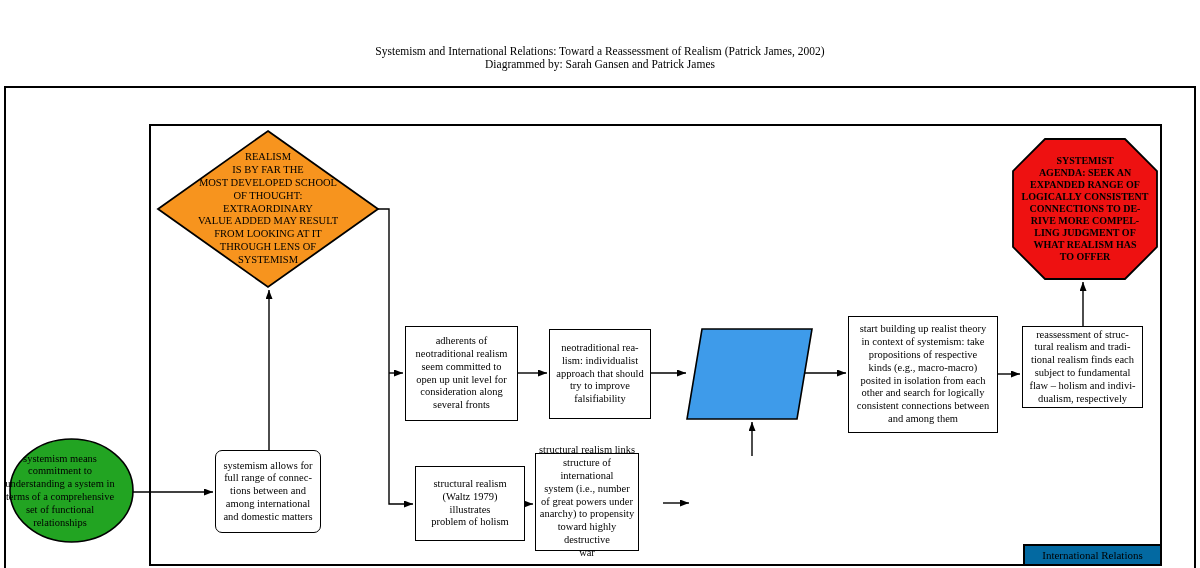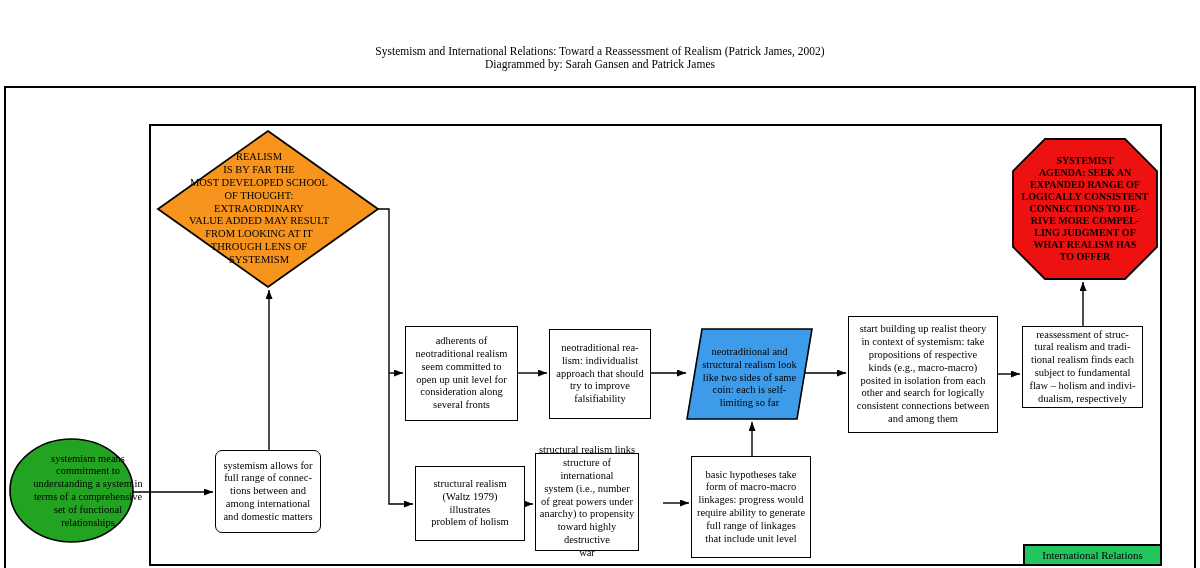--- a/index.html
+++ b/index.html
@@ -1,20 +1,20 @@
 <!DOCTYPE html>
 <html><head>
 <meta charset="utf-8">
 <style>
   html,body{margin:0;padding:0;background:#fff;}
   #stage{position:relative;width:1200px;height:568px;background:#ffffff;overflow:hidden;
          font-family:"Liberation Serif","DejaVu Serif",serif;color:#000;margin-top:41px;}
   .title-wrap{position:absolute;left:0;top:4px;width:1200px;text-align:center;line-height:13px;font-size:11.5px;}
   .rect{position:absolute;border:2px solid #000;background:transparent;box-sizing:border-box;}
-  .labelbox{position:absolute;border:2px solid #000;background:#22c55e;box-sizing:border-box;
+  .labelbox{position:absolute;border:2px solid #000;background:#0369a1;box-sizing:border-box;
             display:flex;align-items:center;justify-content:center;font-size:11px;}
   svg.layer{position:absolute;left:0;top:0;width:1200px;height:568px;pointer-events:none;z-index:2;}
   .node{position:absolute;box-sizing:border-box;display:flex;align-items:center;justify-content:center;
         text-align:center;font-size:10.5px;line-height:1.22;white-space:pre-line;z-index:3;}
   .box{border:1.5px solid #000;background:#fff;padding:1px 2px;}
   .overlay{background:transparent;border:none;}
   .oct-text{font-size:10px;line-height:1.2;font-weight:bold;}
 </style>
 </head>
 <body>
@@ -48,48 +48,43 @@
     <path d="M518,332 L547,332" stroke="#000" stroke-width="1.4" fill="none" marker-end="url(#arrow)"></path>
     <path d="M651,332 L686,332" stroke="#000" stroke-width="1.4" fill="none" marker-end="url(#arrow)"></path>
     <path d="M804,332 L846,332" stroke="#000" stroke-width="1.4" fill="none" marker-end="url(#arrow)"></path>
     <path d="M998,333 L1020,333" stroke="#000" stroke-width="1.4" fill="none" marker-end="url(#arrow)"></path>
     <path d="M1083,285 L1083,241" stroke="#000" stroke-width="1.4" fill="none" marker-end="url(#arrow)"></path>
     <path d="M508,463 L533,463" stroke="#000" stroke-width="1.4" fill="none" marker-end="url(#arrow)"></path>
     <path d="M663,462 L689,462" stroke="#000" stroke-width="1.4" fill="none" marker-end="url(#arrow)"></path>
     <path d="M752,415 L752,381" stroke="#000" stroke-width="1.4" fill="none" marker-end="url(#arrow)"></path>
   </svg>
 
-  <div class="node overlay" style="left:28px;top:402px;width:120px;height:96px;text-align:center;">systemism means
+  <div class="node overlay" style="left:0;top:402px;width:120px;height:96px;text-align:center;">systemism means
 commitment to
 understanding a system in
 terms of a comprehensive
 set of functional
 relationships</div>
-  <div class="node overlay" style="left:179px;top:106px;width:160px;height:124px;">REALISM
+  <div class="node overlay" style="left:188px;top:106px;width:160px;height:124px;">REALISM
 IS BY FAR THE
 MOST DEVELOPED SCHOOL
 OF THOUGHT: EXTRAORDINARY
 VALUE ADDED MAY RESULT
 FROM LOOKING AT IT
 THROUGH LENS OF
 SYSTEMISM</div>
   <div class="node overlay oct-text" style="left:1018px;top:104px;width:134px;height:128px;">SYSTEMIST
 AGENDA: SEEK AN
 EXPANDED RANGE OF
 LOGICALLY CONSISTENT
 CONNECTIONS TO DE-
 RIVE MORE COMPEL-
 LING JUDGMENT OF
 WHAT REALISM HAS
 TO OFFER</div>
-  <div class="node overlay" style="left:699px;top:294px;width:101px;height:86px;">neotraditional and
-structural realism look
-like two sides of same
-coin: each is self-
-limiting so far</div>
 
   <div class="node box" style="left:405px;top:285px;width:113px;height:95px;">adherents of
 neotraditional realism
 seem committed to
 open up unit level for
 consideration along
 several fronts</div>
   <div class="node box" style="left:549px;top:288px;width:102px;height:90px;">neotraditional rea-
 lism: individualist
 approach that should
@@ -118,23 +113,17 @@
 (Waltz 1979)
 illustrates
 problem of holism</div>
   <div class="node box" style="left:535px;top:412px;width:104px;height:98px;">structural realism links
 structure of international
 system (i.e., number
 of great powers under
 anarchy) to propensity
 toward highly destructive
 war</div>
-  <div class="node box" style="left:691px;top:415px;width:120px;height:102px;">basic hypotheses take
-form of macro-macro
-linkages: progress would
-require ability to generate
-full range of linkages
-that include unit level</div>
 
   <div class="labelbox" style="left:1023px;top:503px;width:139px;height:22px;z-index:4;">International Relations</div>
   <div class="labelbox" style="left:1097px;top:541px;width:101px;height:21px;z-index:4;padding-left:39px;">World Beyond</div>
 
 </div>
 
 </body></html>

